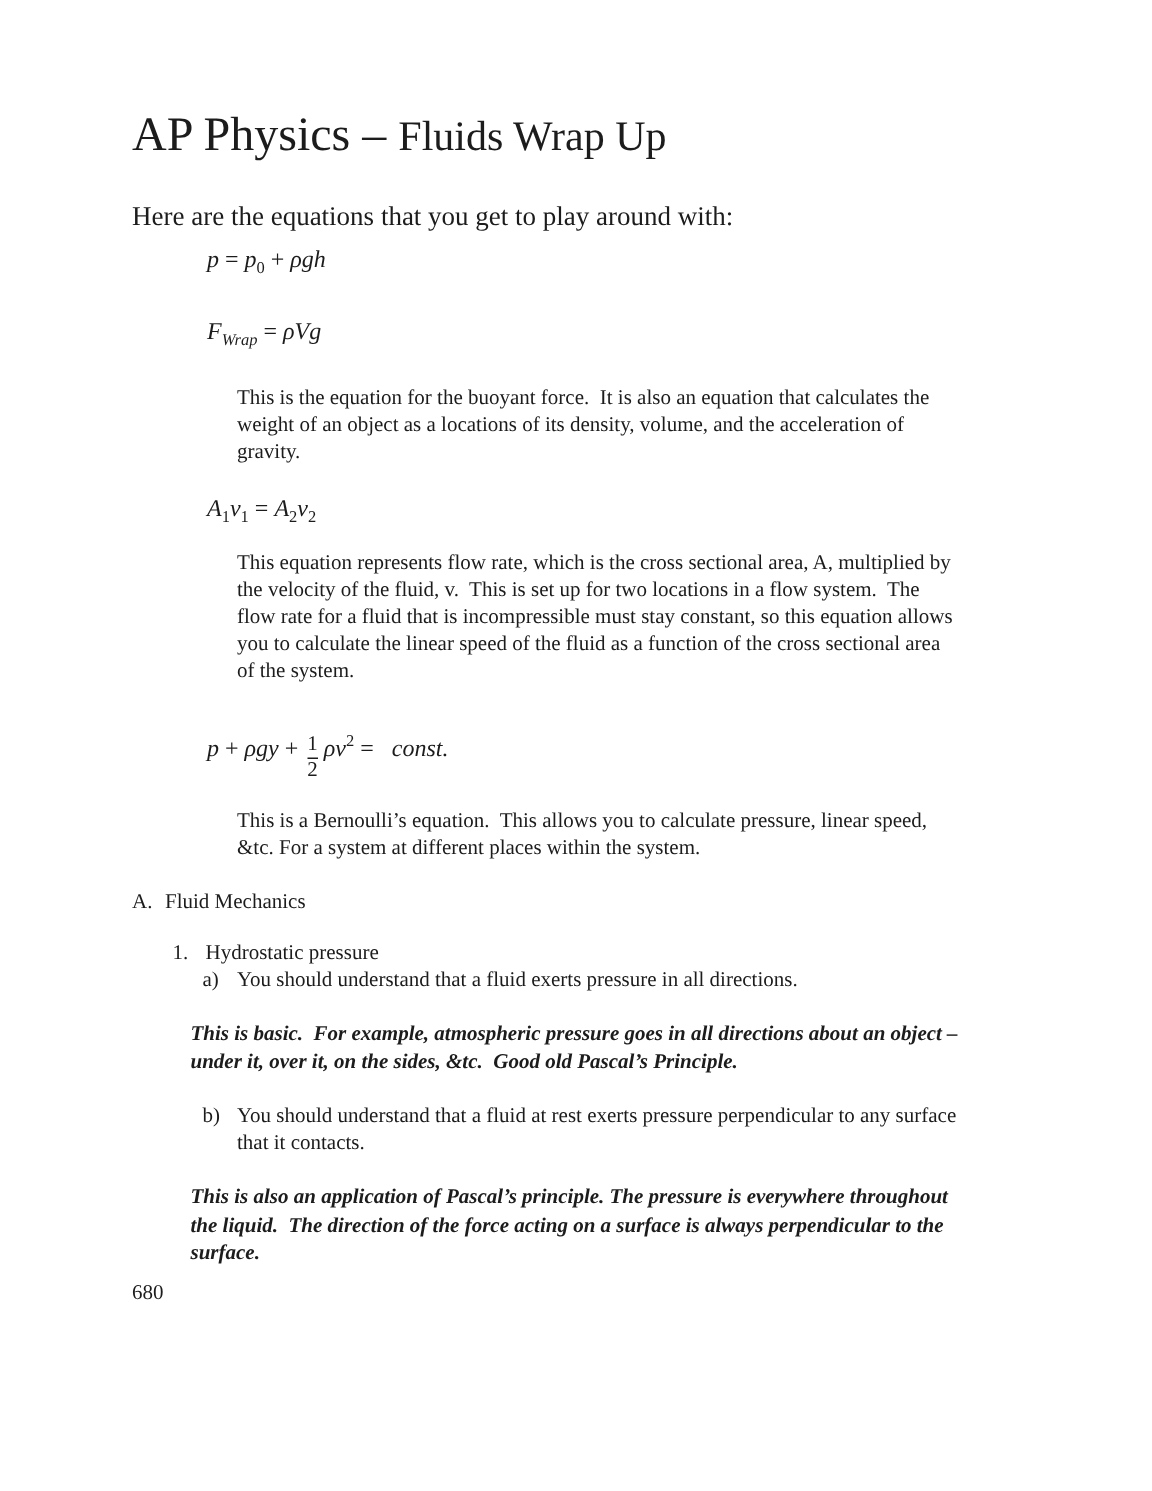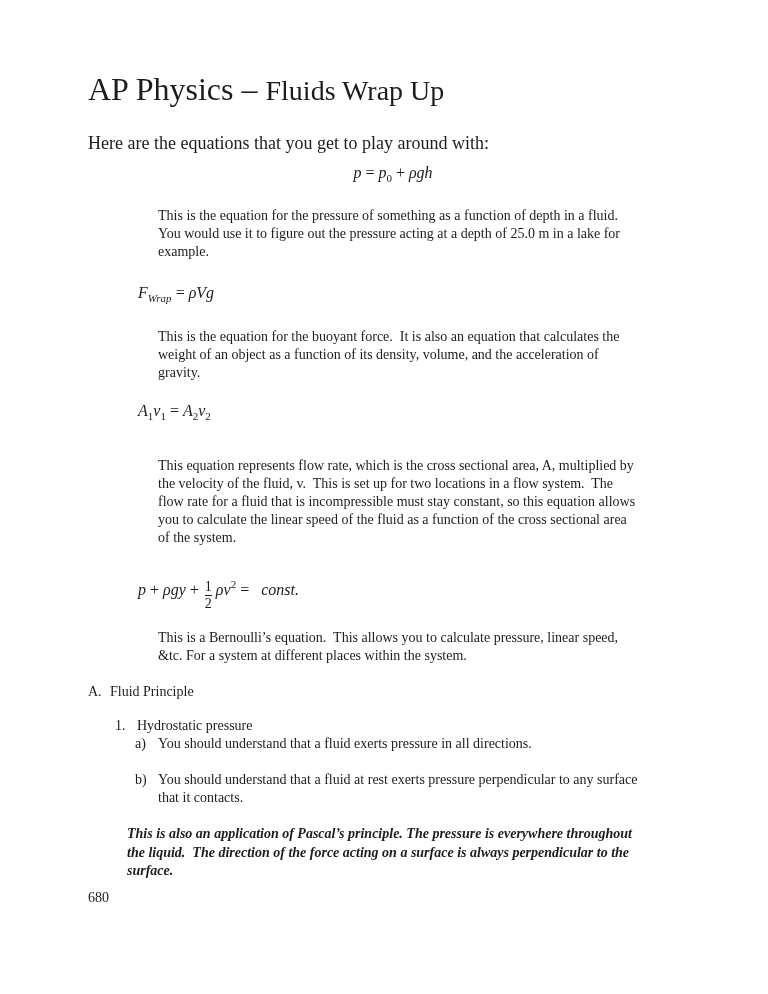--- a/index.html
+++ b/index.html
@@ -31,21 +31,21 @@
     line-height: 18px;
     white-space: pre-wrap;
   }
   .intro { margin-top: 24px; }
   .eq {
     margin: 0 0 0 50px;
     font-size: 16px;
     line-height: 22px;
     white-space: pre;
   }
-  .eq-1 { margin-top: 10px; text-align: center; }
+  .eq-1 { margin-top: 10px; }
   .eq-2 { margin-top: 20px; line-height: 24px; }
   .eq-3 { margin-top: 18px; }
   .eq-4 { margin-top: 14px; line-height: 46px; }
   .seg-n  { font-style: normal; }
   .seg-i  { font-style: italic; }
   .seg-sub  { font-size: 11px; vertical-align: -4px; font-style: normal; }
   .seg-isub { font-size: 11px; vertical-align: -4px; font-style: italic; }
   .seg-sup  { font-size: 11px; vertical-align: 7px;  font-style: normal; }
   .frac {
     display: inline-block;
@@ -59,21 +59,21 @@
     font-size: 14px;
     line-height: 16px;
   }
   .frac .den { border-top: 1px solid #1c1c1c; }
   .desc {
     margin: 18px 0 0 70px;
     font-size: 14px;
     line-height: 18px;
     white-space: pre-wrap;
   }
-  .desc-3 { margin-top: 30px; }
+  .desc-3 { margin-top: 11px; }
   .desc-4 { margin-top: 16px; }
   .todo-intro { margin-top: 18px; }
   .labelled {
     display: flex;
     font-size: 14px;
     line-height: 18px;
   }
   .sec-a { margin-top: 18px; }
   .sec-a .lbl { flex: 0 0 22px; }
   .item-num { margin-top: 16px; margin-left: 27px; }
@@ -99,56 +99,55 @@
 </head>
 <body>
 
 <div class="page">
 
   <h1 class="title"><span class="title-main">AP Physics – </span><span class="title-sub">Fluids Wrap Up</span></h1>
 
   <p class="body intro">Here are the equations that you get to play around with:</p>
 
   <div class="eq eq-1"><span class="seg-i">p</span><span class="seg-n"> = </span><span class="seg-i">p</span><span class="seg-sub">0</span><span class="seg-n"> + </span><span class="seg-i">ρgh</span></div>
-  <p class="desc">This is the equation for the pressure of something as a function of depth in a fluid.
-You would use it to figure out the pressure acting at a depth of 25.0 m in a lake for
-example.</p>
 
   <div class="eq eq-2"><span class="seg-i">F</span><span class="seg-isub">Wrap</span><span class="seg-n"> = </span><span class="seg-i">ρVg</span></div>
   <p class="desc">This is the equation for the buoyant force.  It is also an equation that calculates the
-weight of an object as a function of its density, volume, and the acceleration of
+weight of an object as a locations of its density, volume, and the acceleration of
 gravity.</p>
 
   <div class="eq eq-3"><span class="seg-i">A</span><span class="seg-sub">1</span><span class="seg-i">v</span><span class="seg-sub">1</span><span class="seg-n"> = </span><span class="seg-i">A</span><span class="seg-sub">2</span><span class="seg-i">v</span><span class="seg-sub">2</span></div>
   <p class="desc desc-3">This equation represents flow rate, which is the cross sectional area, A, multiplied by
 the velocity of the fluid, v.  This is set up for two locations in a flow system.  The
 flow rate for a fluid that is incompressible must stay constant, so this equation allows
 you to calculate the linear speed of the fluid as a function of the cross sectional area
 of the system.</p>
 
   <div class="eq eq-4"><span class="seg-i">p</span><span class="seg-n"> + </span><span class="seg-i">ρgy</span><span class="seg-n"> + </span><span class="frac"><span class="num">1</span><span class="den">2</span></span><span class="seg-i">ρv</span><span class="seg-sup">2</span><span class="seg-n"> =   </span><span class="seg-i">const.</span></div>
   <p class="desc desc-4">This is a Bernoulli’s equation.  This allows you to calculate pressure, linear speed,
 &amp;tc. For a system at different places within the system.</p>
 
 
   <div class="labelled sec-a">
     <span class="lbl">A.</span>
-    <span class="item-text">Fluid Principle</span>
+    <span class="item-text">Fluid Mechanics</span>
   </div>
 
   <div class="labelled item-num">
     <span class="lbl">1.</span>
     <span class="item-text">Hydrostatic pressure</span>
   </div>
 
   <div class="labelled item-let">
     <span class="lbl">a)</span>
     <span class="item-text">You should understand that a fluid exerts pressure in all directions.</span>
   </div>
 
+  <p class="note">This is basic.  For example, atmospheric pressure goes in all directions about an object –
+under it, over it, on the sides, &amp;tc.  Good old Pascal’s Principle.</p>
 
   <div class="labelled item-let item-let-b">
     <span class="lbl">b)</span>
     <span class="item-text">You should understand that a fluid at rest exerts pressure perpendicular to any surface
 that it contacts.</span>
   </div>
 
   <p class="note">This is also an application of Pascal’s principle. The pressure is everywhere throughout
 the liquid.  The direction of the force acting on a surface is always perpendicular to the
 surface.</p>

